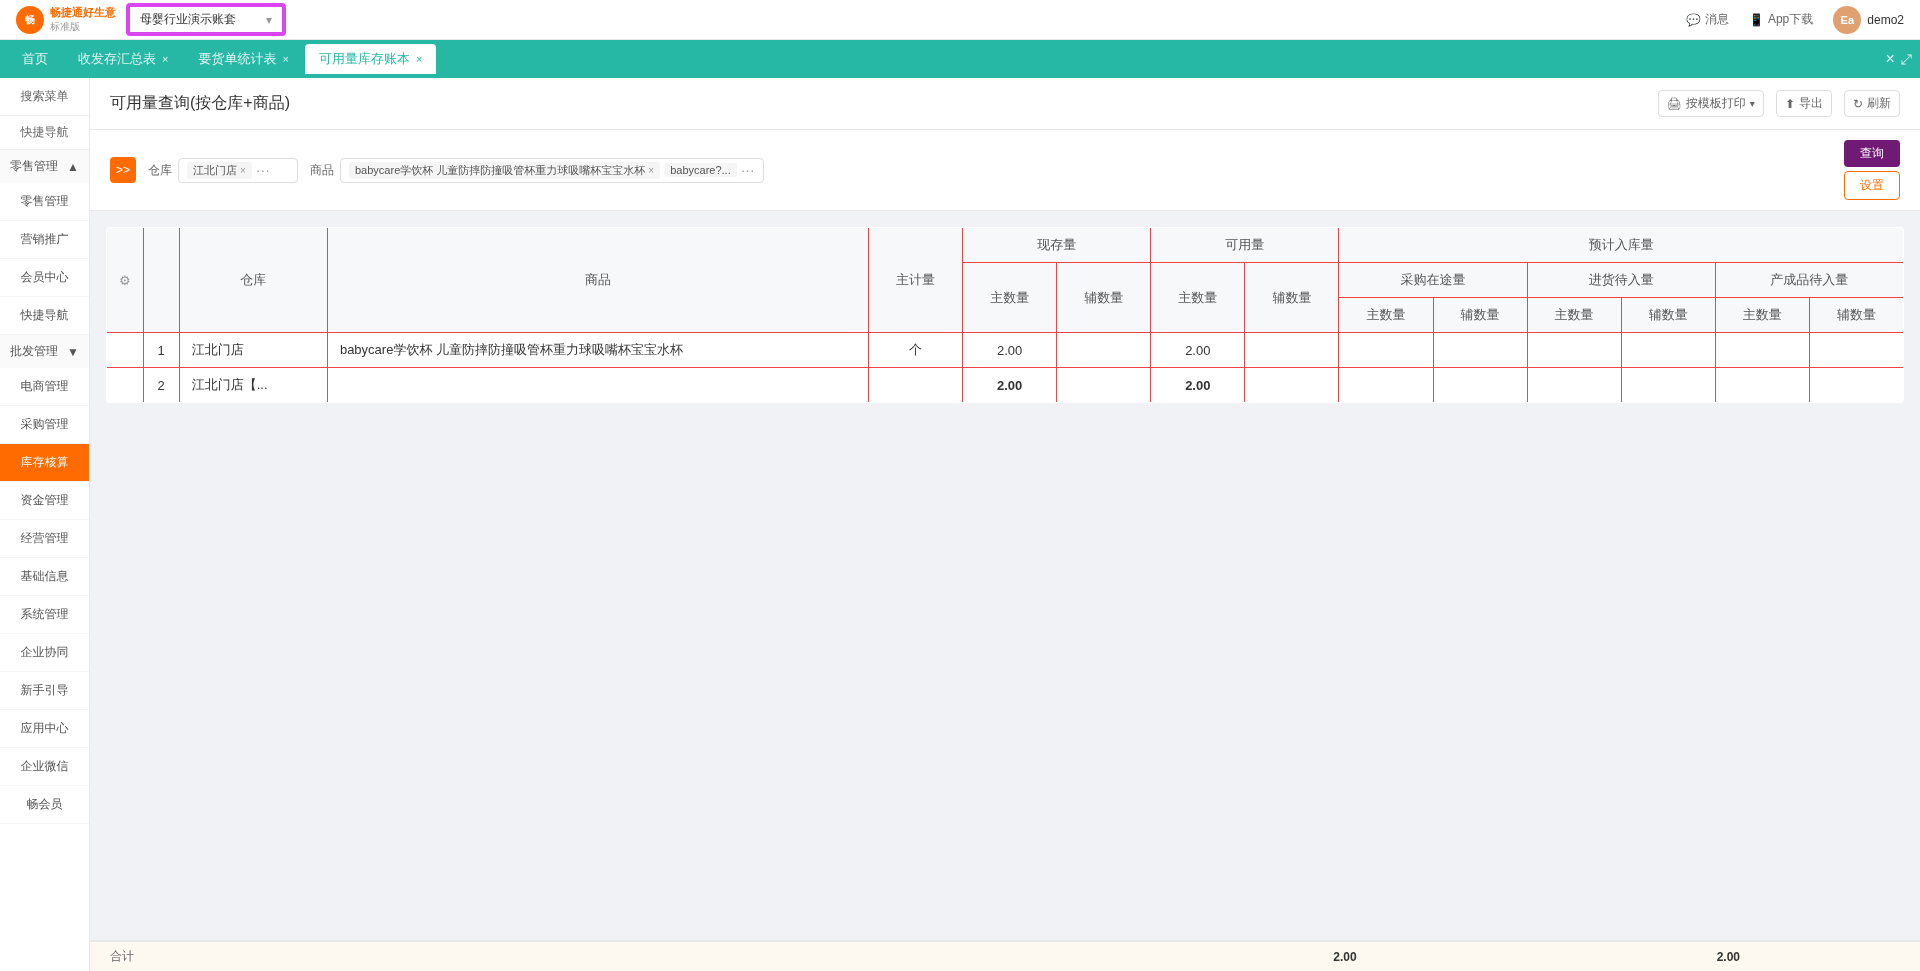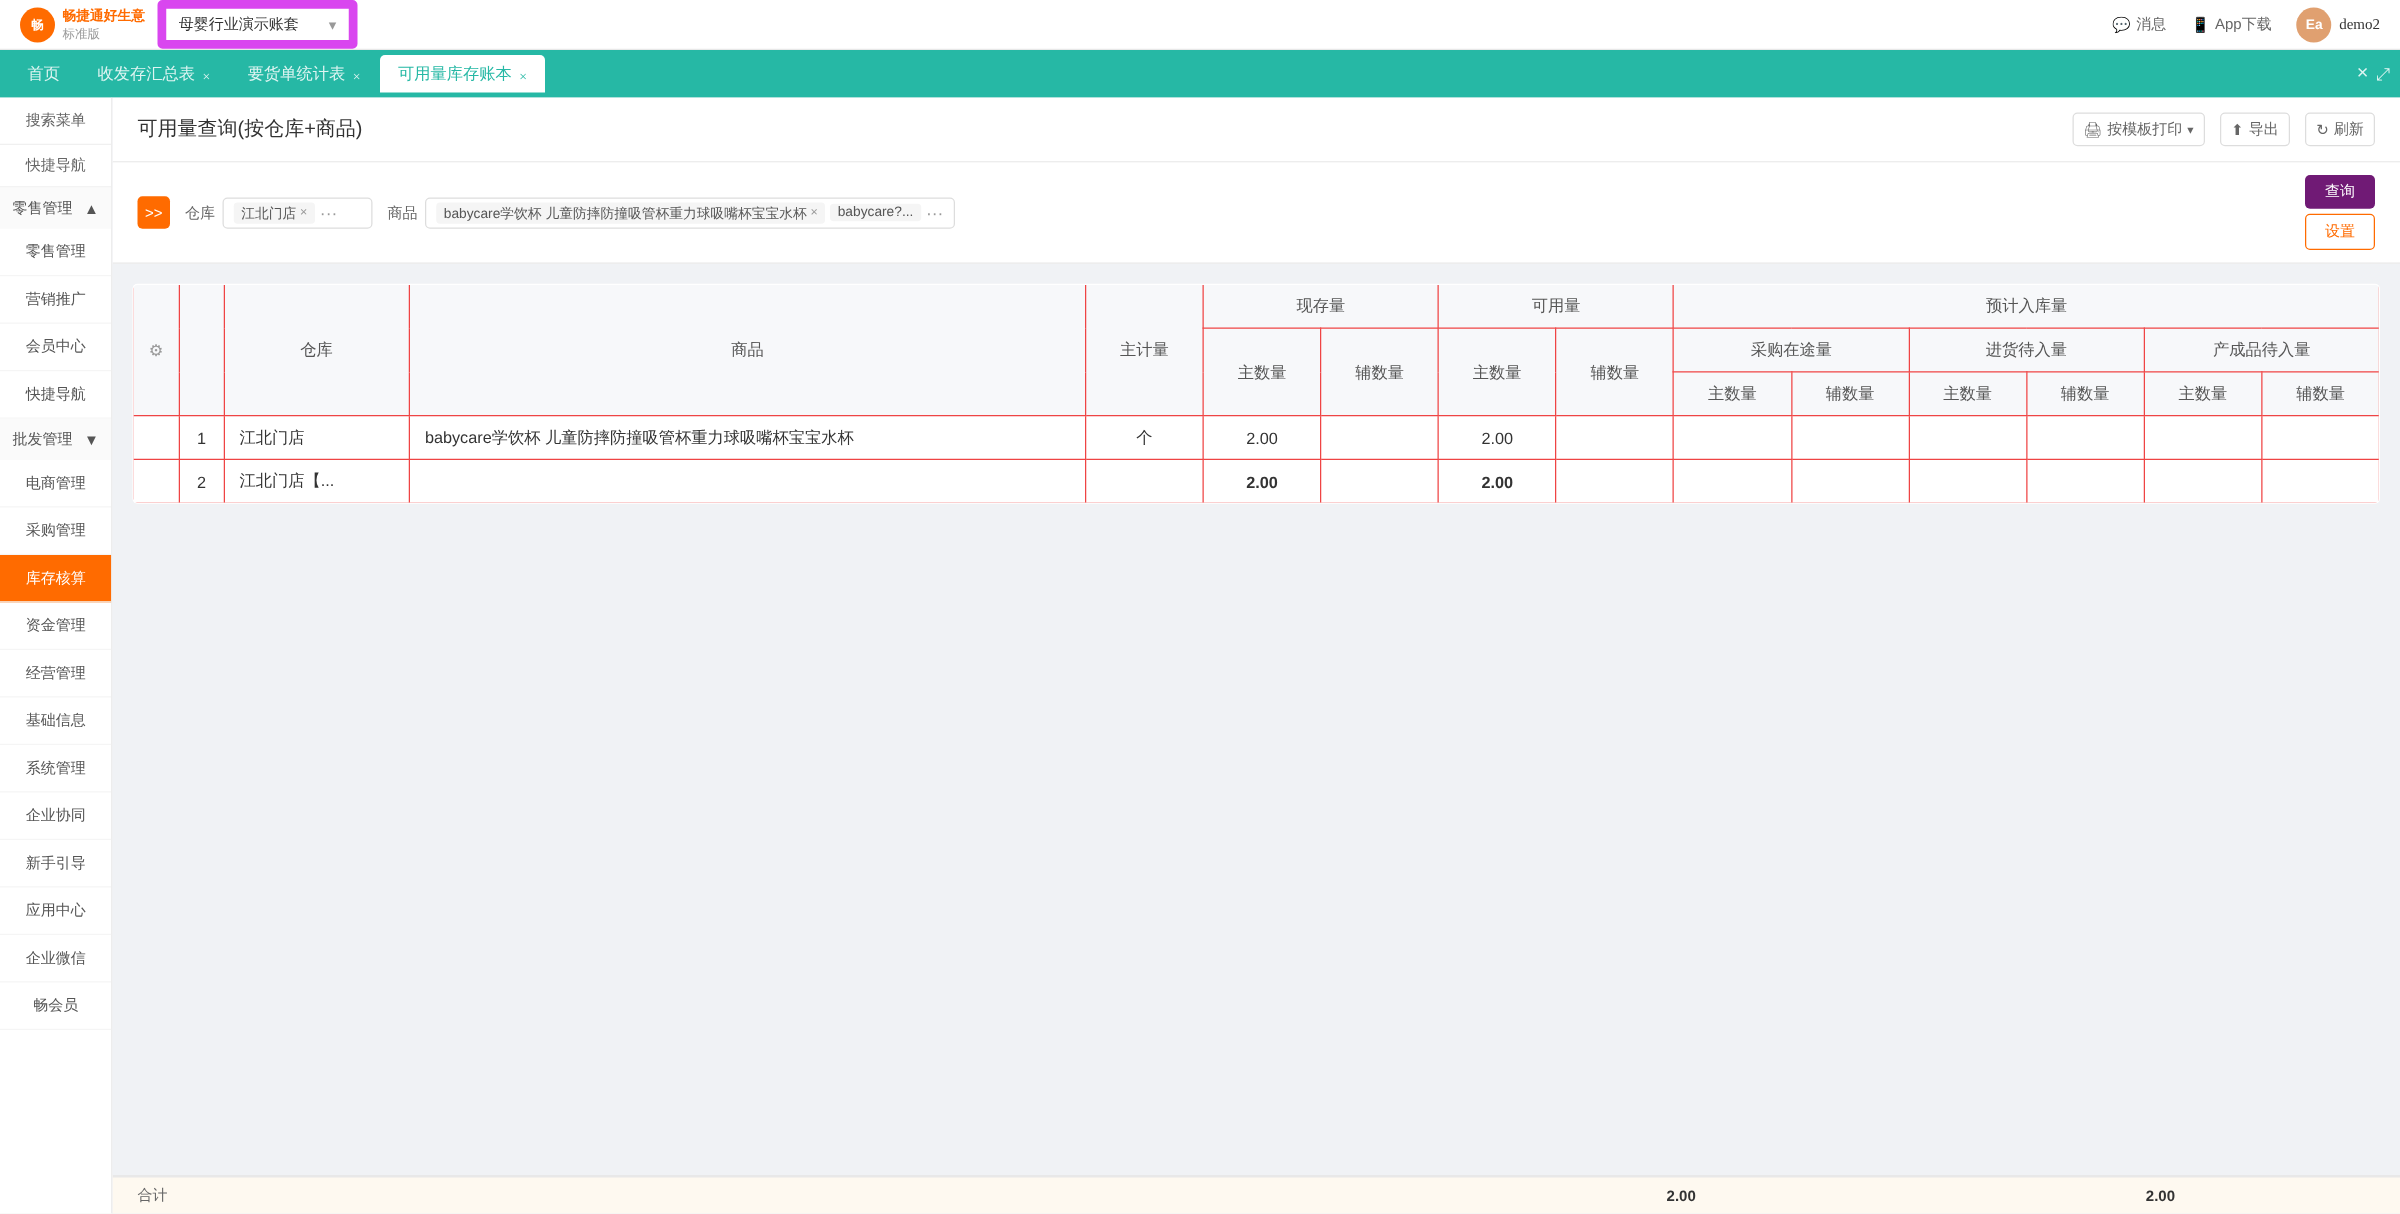--- a/index.html
+++ b/index.html
@@ -3,29 +3,29 @@
   <meta charset="utf-8">
   <style>
     * { margin: 0; padding: 0; box-sizing: border-box; }
     body { font-family: "Microsoft YaHei", Arial, sans-serif; font-size: 12px; background: #f5f5f5; color: #333; width: 1920px; height: 971px; overflow: hidden; display: flex; flex-direction: column; }
 
     
     .top-bar { height: 40px; background: #fff; display: flex; align-items: center; justify-content: space-between; padding: 0 16px; border-bottom: 1px solid #e8e8e8; flex-shrink: 0; }
     .top-bar-left { display: flex; align-items: center; gap: 10px; }
     .logo-area { display: flex; align-items: center; gap: 6px; }
     .logo-icon { width: 28px; height: 28px; background: #ff6b00; border-radius: 50%; display: flex; align-items: center; justify-content: center; color: white; font-size: 10px; font-weight: bold; }
-    .industry-selector { display: flex; align-items: center; gap: 4px; padding: 4px 10px; border: 7px solid #d946ef; border-radius: 4px; cursor: pointer; font-size: 12px; color: #333; min-width: 160px; }
+    .industry-selector { display: flex; align-items: center; gap: 4px; padding: 4px 10px; border: 4px solid #d946ef; border-radius: 4px; cursor: pointer; font-size: 12px; color: #333; min-width: 160px; }
     .top-bar-right { display: flex; align-items: center; gap: 20px; }
     .top-bar-action { display: flex; align-items: center; gap: 4px; font-size: 12px; color: #666; cursor: pointer; }
     .user-avatar { width: 28px; height: 28px; border-radius: 50%; background: #e0a070; display: flex; align-items: center; justify-content: center; color: white; font-size: 11px; font-weight: bold; }
-    .username { font-size: 12px; color: #333; cursor: pointer; font-family: Liberation Serif, serif; }
+    .username { font-size: 12px; color: #333; cursor: pointer; }
 
     
     .nav-tabs { height: 38px; background: #26b8a5; display: flex; align-items: center; padding: 0 8px; flex-shrink: 0; gap: 2px; }
-    .nav-tab { display: flex; align-items: flex-end; gap: 6px; padding: 6px 14px; border-radius: 4px 4px 0 0; cursor: pointer; font-size: 13px; color: rgba(255,255,255,0.85); font-family: Liberation Serif, serif; }
+    .nav-tab { display: flex; align-items: center; gap: 6px; padding: 6px 14px; border-radius: 4px 4px 0 0; cursor: pointer; font-size: 13px; color: rgba(255,255,255,0.85); }
     .nav-tab.active { background: #fff; color: #26b8a5; font-weight: 500; }
     .nav-tab-close { font-size: 11px; color: inherit; cursor: pointer; }
     .nav-tabs-right { margin-left: auto; display: flex; align-items: center; gap: 6px; }
     .nav-tab-btn { color: rgba(255,255,255,0.85); cursor: pointer; font-size: 16px; }
 
     
     .main-layout { display: flex; flex: 1; overflow: hidden; }
 
     
     .sidebar { width: 90px; background: #fff; border-right: 1px solid #e8e8e8; display: flex; flex-direction: column; flex-shrink: 0; overflow-y: auto; }

